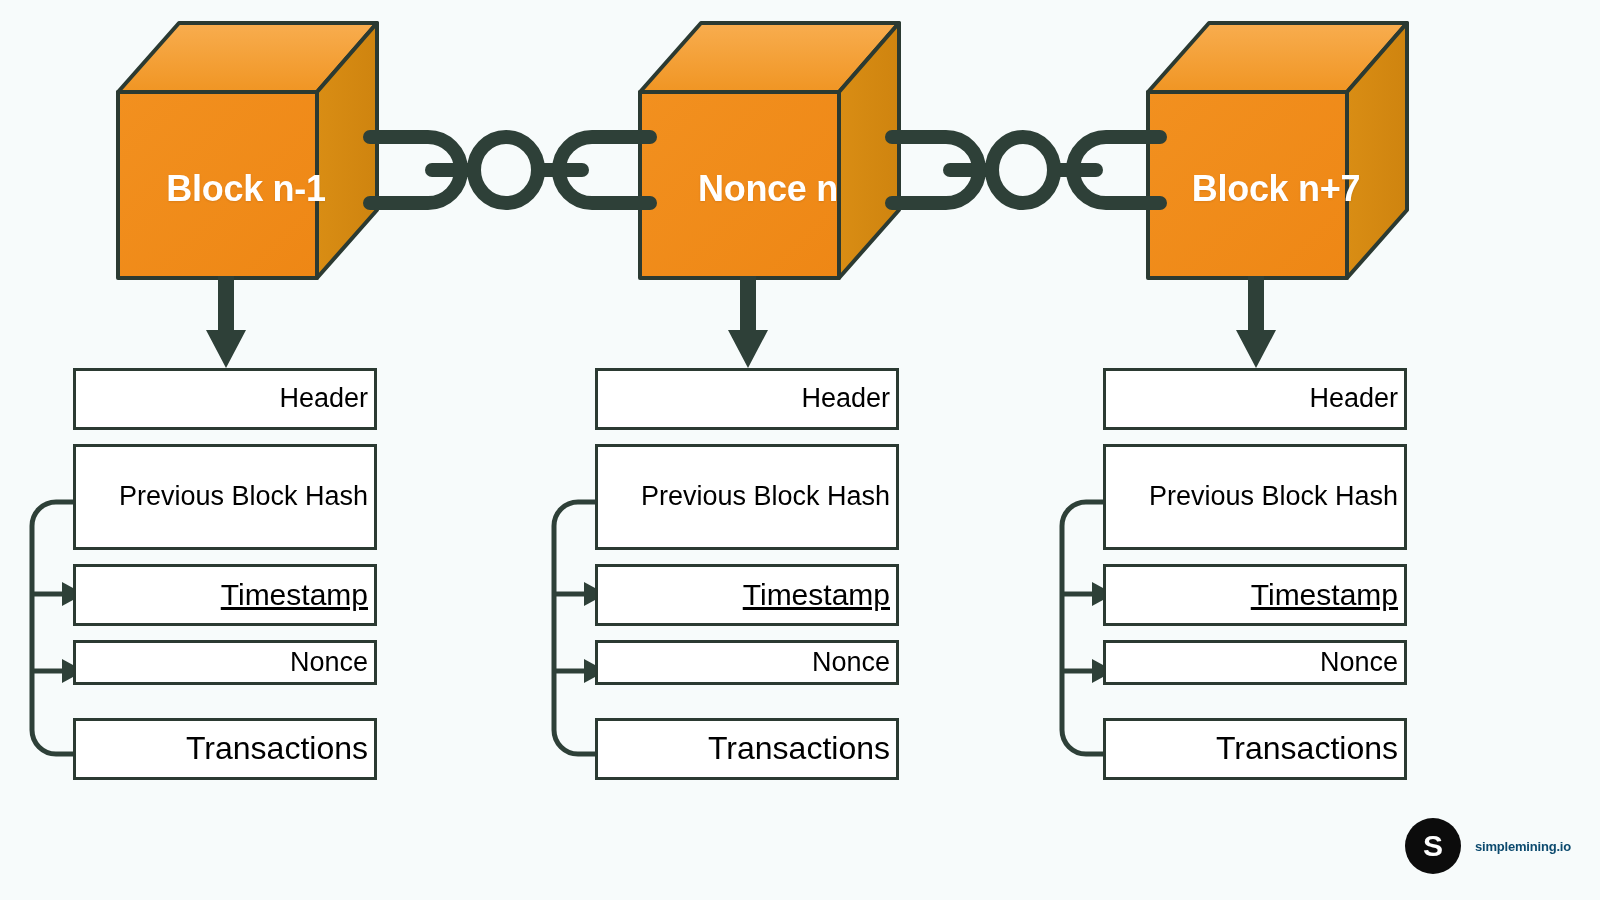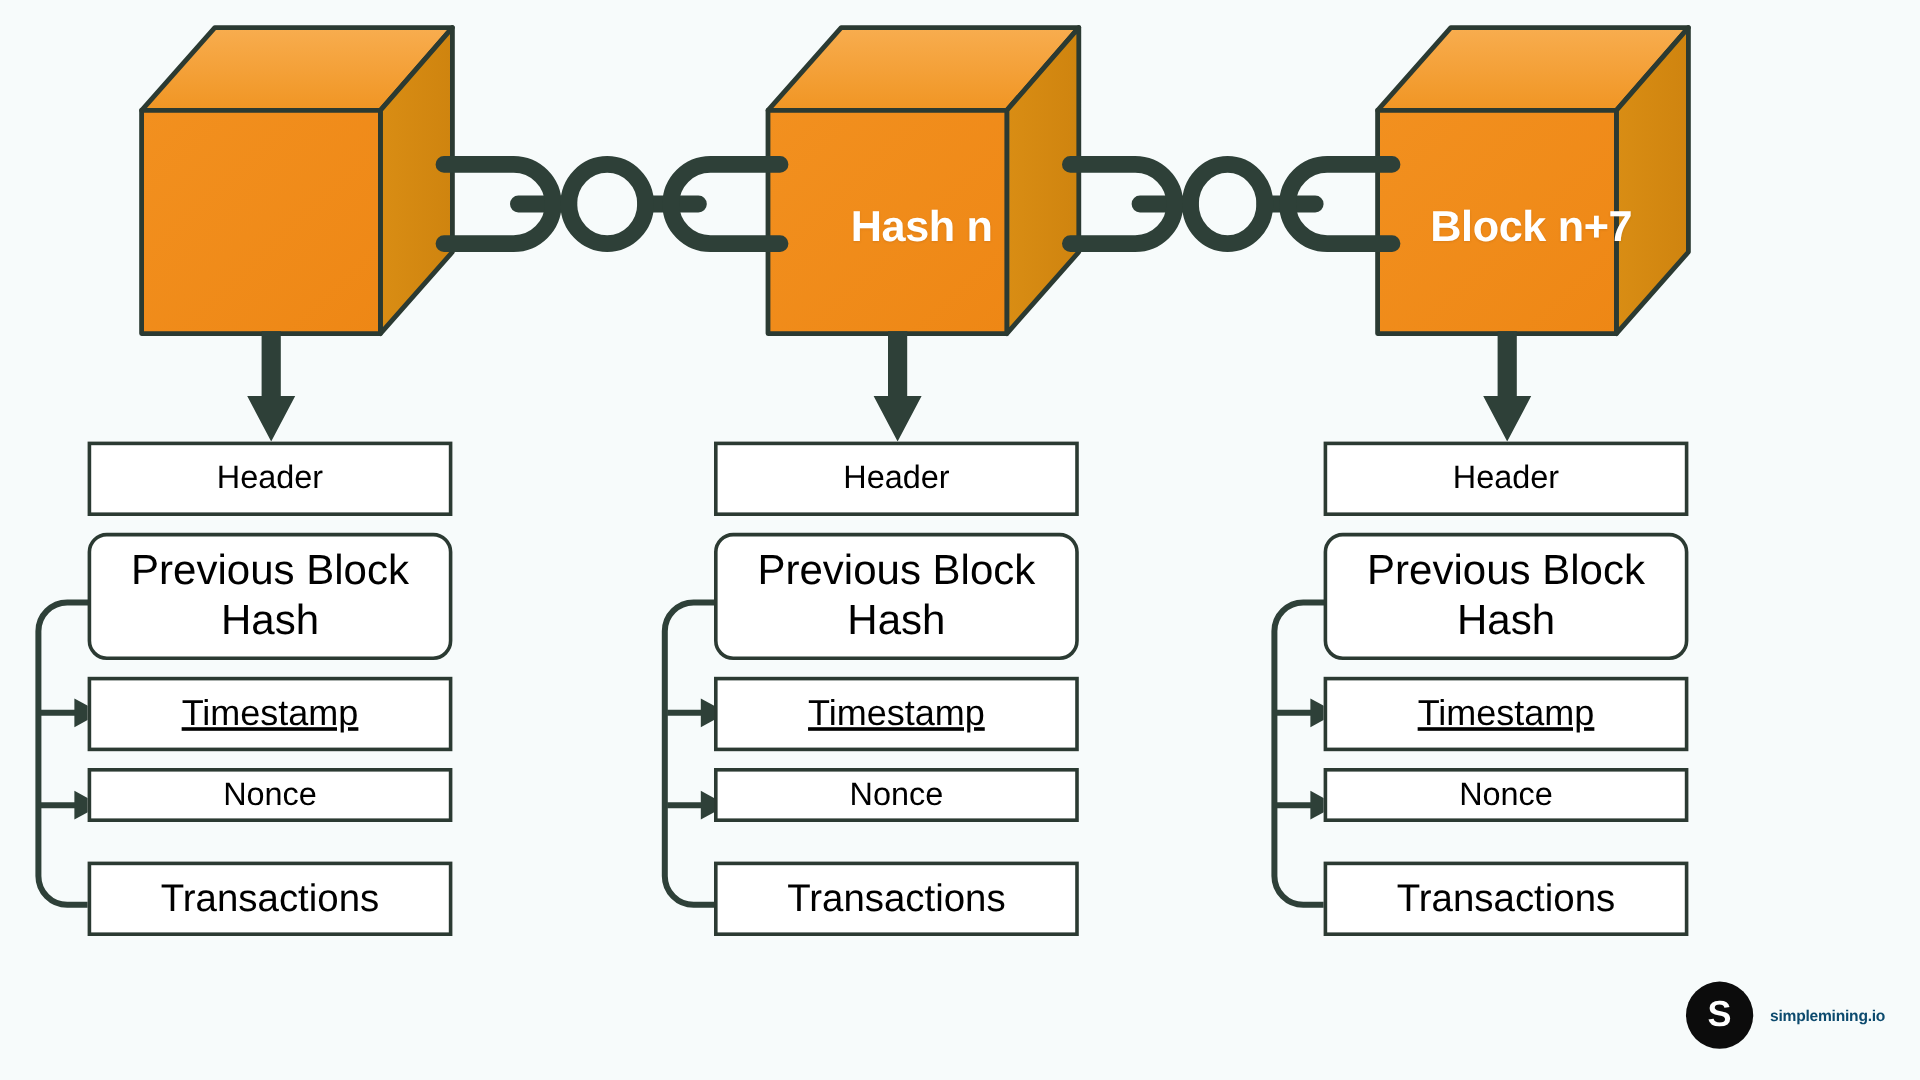--- a/index.html
+++ b/index.html
@@ -56,28 +56,28 @@
   .field {
     position: absolute;
     left: 0;
     width: 304px;
     box-sizing: border-box;
     background: #ffffff;
     border: 3px solid #2b3a32;
     display: flex;
     align-items: center;
     justify-content: center;
-    text-align: center;
+    text-align: right;
     color: #000000;
     font-family: "Liberation Sans", sans-serif;
     line-height: 1.16;
   }
   .field-text { display:block; width:100%; padding: 0 6px; box-sizing:border-box; }
   .f-header      { top: 0px;   height: 62px; font-size: 27px; }
-  .f-prevhash    { top: 76px;  height: 106px; font-size: 35px; border-radius: 16px; }
+  .f-prevhash    { top: 76px;  height: 106px; font-size: 27px; }
   .f-timestamp   { top: 196px; height: 62px; font-size: 30px; text-decoration: underline; }
   .f-nonce       { top: 272px; height: 45px; font-size: 27px; }
   .f-transactions{ top: 350px; height: 62px; font-size: 32px; }
   
   .bracket { position:absolute; }
   .bracket svg { display:block; overflow:visible; }
   
   .logo {
     position: absolute;
     left: 1405px;
@@ -122,20 +122,21 @@
         </linearGradient>
         <linearGradient id="sideg1" x1="0" y1="0" x2="1" y2="0">
           <stop offset="0%" stop-color="#d98d14"></stop>
           <stop offset="100%" stop-color="#cf840f"></stop>
         </linearGradient>
       </defs>
       <polygon points="3,72 64,3 262,3 202,72" fill="url(#topg1)" stroke="#2b3a32" stroke-width="4" stroke-linejoin="round"></polygon>
       <polygon points="202,72 262,3 262,190 202,258" fill="url(#sideg1)" stroke="#2b3a32" stroke-width="4" stroke-linejoin="round"></polygon>
       <rect x="3" y="72" width="199" height="186" fill="url(#frontg1)" stroke="#2b3a32" stroke-width="4" stroke-linejoin="round"></rect>
     </svg>
+    <div class="cube-label">Block n-1</div>
   </div>
 
   <div class="cube" style="left:637px; top:20px;">
     <svg viewBox="0 0 290 290" width="290" height="290" aria-hidden="true">
       <defs>
         <linearGradient id="topg2" x1="0" y1="0" x2="0" y2="1">
           <stop offset="0%" stop-color="#f8ad4f"></stop>
           <stop offset="100%" stop-color="#f09523"></stop>
         </linearGradient>
         <linearGradient id="frontg2" x1="0" y1="0" x2="1" y2="1">
@@ -144,21 +145,21 @@
         </linearGradient>
         <linearGradient id="sideg2" x1="0" y1="0" x2="1" y2="0">
           <stop offset="0%" stop-color="#d98d14"></stop>
           <stop offset="100%" stop-color="#cf840f"></stop>
         </linearGradient>
       </defs>
       <polygon points="3,72 64,3 262,3 202,72" fill="url(#topg2)" stroke="#2b3a32" stroke-width="4" stroke-linejoin="round"></polygon>
       <polygon points="202,72 262,3 262,190 202,258" fill="url(#sideg2)" stroke="#2b3a32" stroke-width="4" stroke-linejoin="round"></polygon>
       <rect x="3" y="72" width="199" height="186" fill="url(#frontg2)" stroke="#2b3a32" stroke-width="4" stroke-linejoin="round"></rect>
     </svg>
-    <div class="cube-label">Hash n</div>
+    <div class="cube-label">Nonce n</div>
   </div>
 
   <div class="cube" style="left:1145px; top:20px;">
     <svg viewBox="0 0 290 290" width="290" height="290" aria-hidden="true">
       <defs>
         <linearGradient id="topg3" x1="0" y1="0" x2="0" y2="1">
           <stop offset="0%" stop-color="#f8ad4f"></stop>
           <stop offset="100%" stop-color="#f09523"></stop>
         </linearGradient>
         <linearGradient id="frontg3" x1="0" y1="0" x2="1" y2="1">

